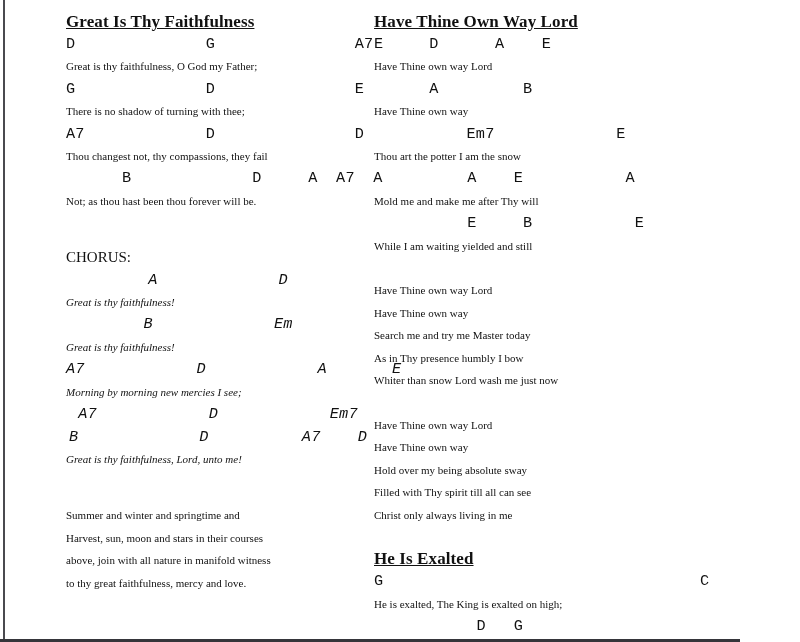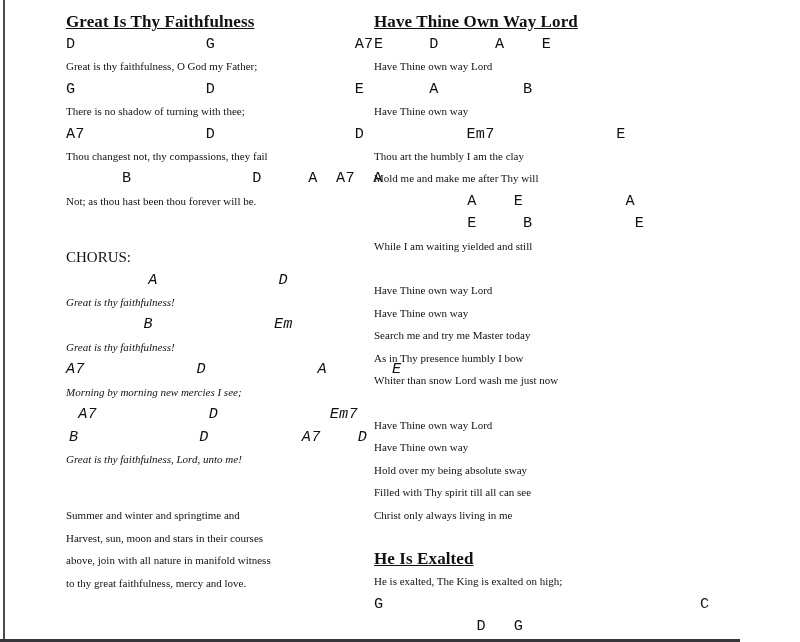--- a/index.html
+++ b/index.html
@@ -169,23 +169,23 @@
 
       <div class="song">
         <span class="title-wrap"><span class="song-title">Have Thine Own Way Lord</span></span>
 
         <div class="block">
           <div class="line chord">E            A    E</div>
           <div class="line lyric">Have Thine own way Lord</div>
           <div class="line chord">                B</div>
           <div class="line lyric">Have Thine own way</div>
           <div class="line chord">                          E</div>
-          <div class="line lyric">Thou art the humbly I am the clay</div>
+          <div class="line lyric">Thou art the potter I am the snow</div>
+          <div class="line chord">          A    E           A</div>
           <div class="line lyric">Mold me and make me after Thy will</div>
-          <div class="line chord">          A    E           A</div>
           <div class="line chord">          E     B           E</div>
           <div class="line lyric">While I am waiting yielded and still</div>
         </div>
 
         <div class="spacer"></div>
 
         <div class="block">
           <div class="line lyric">Have Thine own way Lord</div>
           <div class="line lyric">Have Thine own way</div>
           <div class="line lyric">Search me and try me Master today</div>
@@ -203,22 +203,22 @@
           <div class="line lyric">Christ only always living in me</div>
         </div>
       </div>
 
       <div class="spacer"></div>
 
       <div class="song">
         <span class="title-wrap"><span class="song-title">He Is Exalted</span></span>
 
         <div class="block">
+          <div class="line chord">G                                  C</div>
           <div class="line lyric">He is exalted, The King is exalted on high;</div>
-          <div class="line chord">G                                  C</div>
           <div class="line chord">           D   G</div>
           <div class="line lyric">I will praise Him.  He is exalted, the King is</div>
 
         </div>
       </div>
 
     </div>
   </div>
 </div>
 

